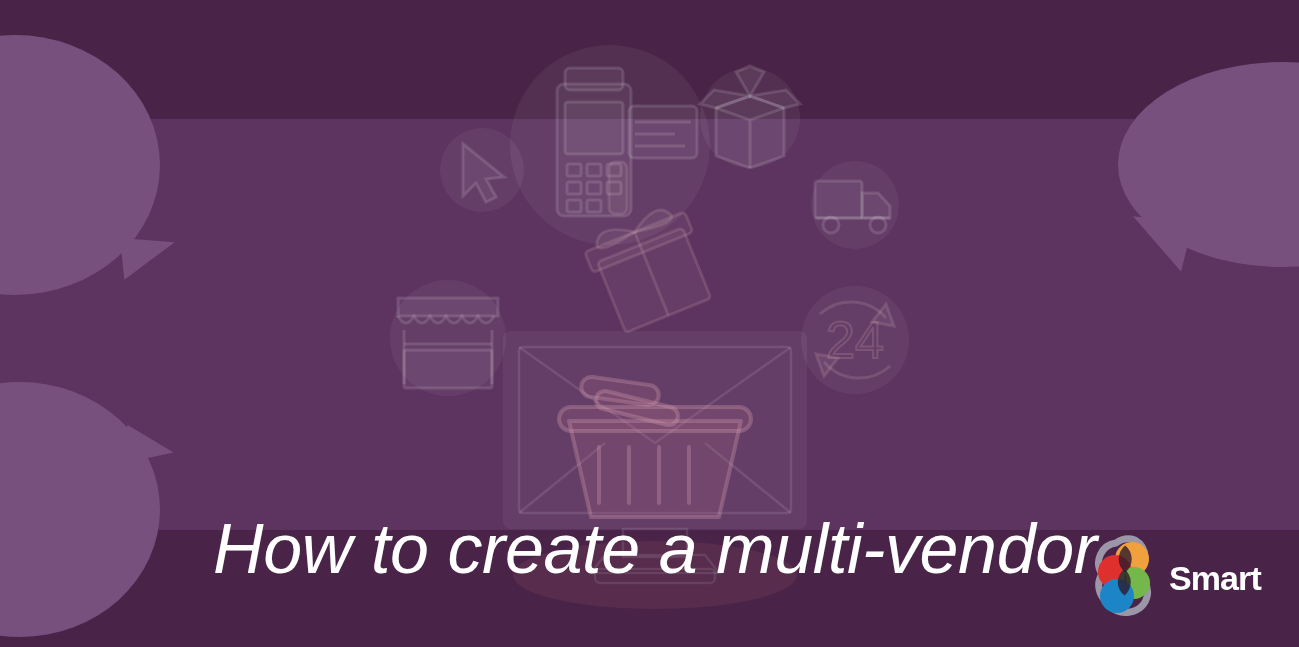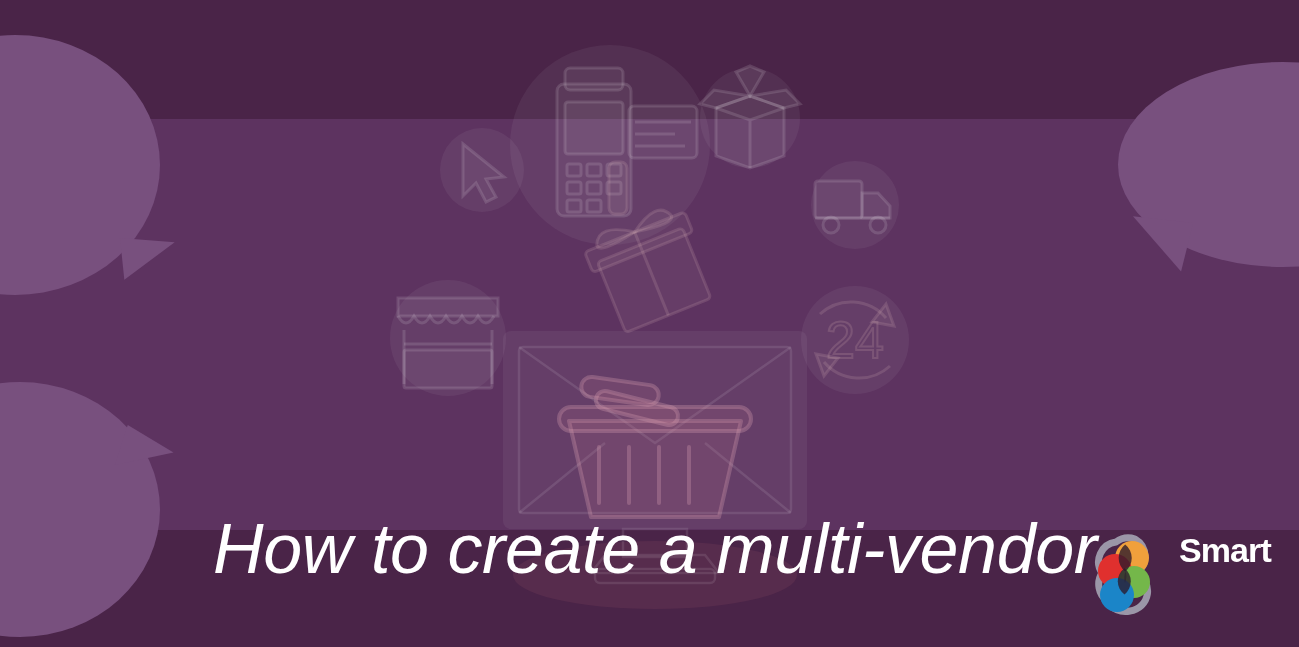--- a/index.html
+++ b/index.html
@@ -93,22 +93,22 @@
   .headline .line { display: block; font-style: italic; }
 
   
   .logo {
     position: absolute;
     left: 1089px;
     top: 533px;
     width: 195px;
     height: 90px;
     display: flex;
-    align-items: flex-start;
-    gap: 18px;
+    align-items: center;
+    gap: 8px;
   }
   .logo-mark { width: 72px; height: 88px; flex: none; }
   .logo-words {
     color: #ffffff;
     font-size: 34px;
     line-height: 34px;
     font-weight: 700;
     letter-spacing: -0.9px;
   }
   .logo-words span { display: block; }

